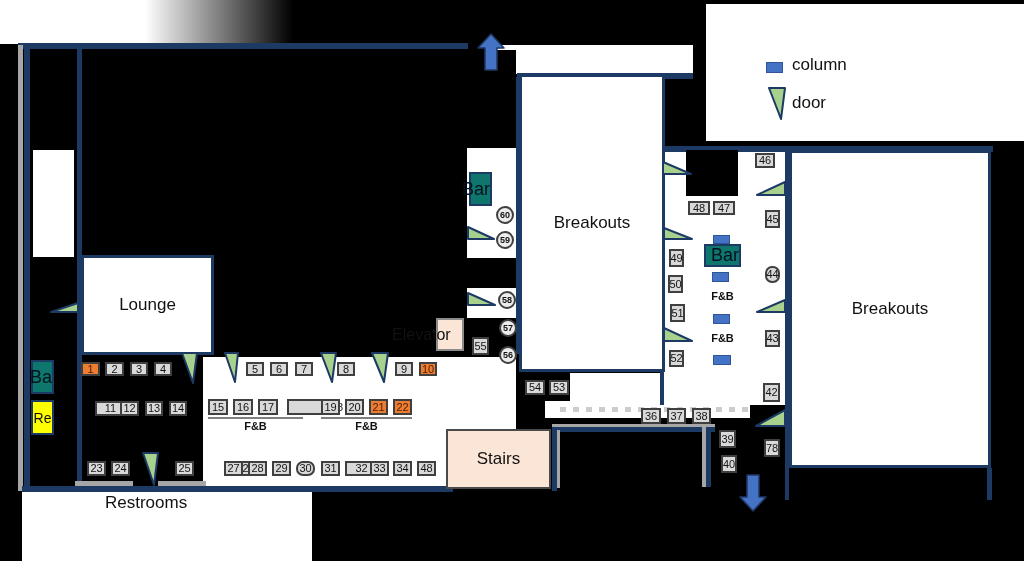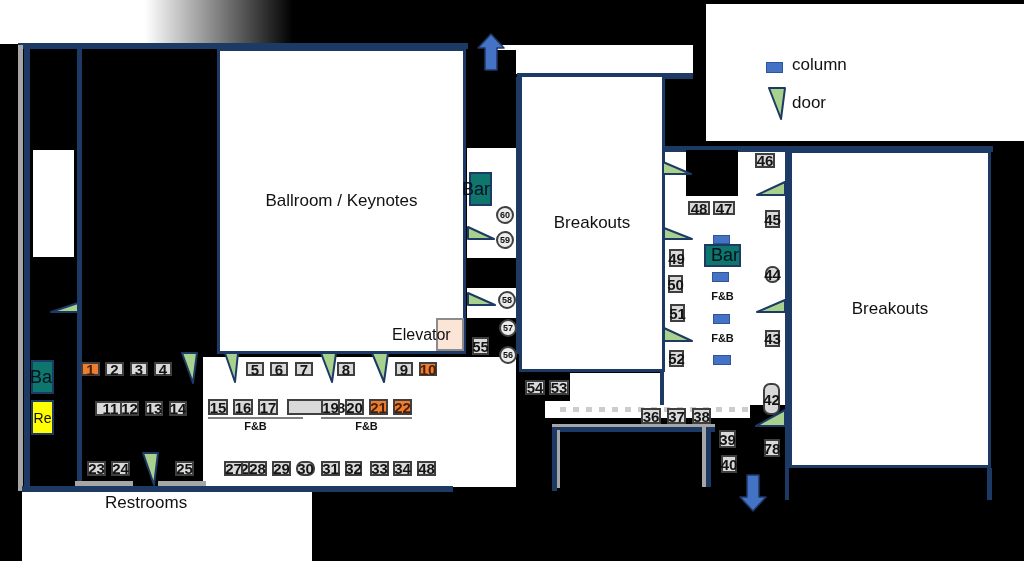--- a/index.html
+++ b/index.html
@@ -8,21 +8,21 @@
   .abs{position:absolute;}
   .white{position:absolute;background:#ffffff;}
   .black{position:absolute;background:#000000;}
   .wall{position:absolute;background:#1C3A63;}
   .gwall{position:absolute;background:#A6A6A6;}
   .room{position:absolute;background:#ffffff;border:3px solid #1C3A63;box-sizing:border-box;
         display:flex;align-items:center;justify-content:center;}
   .room-label{color:#111;font-size:17px;}
   .booth{position:absolute;background:#D9D9D9;border:2px solid #3F3F3F;box-sizing:border-box;
          display:flex;align-items:center;justify-content:center;
-         font-size:15px;font-weight:bold;color:#141414;line-height:1;}
+         font-size:11px;font-weight:normal;color:#141414;line-height:1;}
   .booth.orange{background:#ED7D31;color:#4A1E05;}
   .circle{position:absolute;background:#ECECEC;border:2px solid #404040;border-radius:50%;
           box-sizing:border-box;display:flex;align-items:center;justify-content:center;
           font-size:9px;font-weight:bold;color:#111;}
   .column{position:absolute;background:#4472C4;border:1.5px solid #2F5597;box-sizing:border-box;}
   .cyanbox{position:absolute;background:#0f766e;border:2px solid #1C3A63;box-sizing:border-box;
            display:flex;align-items:center;justify-content:flex-end;font-size:18px;color:#04121f;}
   .yellowbox{position:absolute;background:#FFFF00;border:2px solid #1C3A63;box-sizing:border-box;
            display:flex;align-items:center;justify-content:center;font-size:14px;color:#111;}
   .peachbox{position:absolute;background:#FBE5D6;border:2px solid #8C8C8C;box-sizing:border-box;
@@ -67,22 +67,22 @@
   <div class="wall" style="left:660px;top:150px;width:4px;height:255px;"></div>
   <div class="wall" style="left:785px;top:150px;width:4px;height:350px;"></div>
   <div class="wall" style="left:987px;top:468px;width:5px;height:32px;"></div>
   <div class="gwall" style="left:552px;top:424px;width:163px;height:3px;"></div>
   <div class="wall" style="left:552px;top:427px;width:163px;height:5px;"></div>
   <div class="wall" style="left:552px;top:427px;width:5px;height:64px;"></div>
   <div class="gwall" style="left:557px;top:430px;width:3px;height:58px;"></div>
   <div class="gwall" style="left:702px;top:427px;width:4px;height:60px;"></div>
   <div class="wall" style="left:706px;top:427px;width:5px;height:60px;"></div>
 
-  <div class="room" style="left:217px;top:48px;width:249px;height:306px;">
-    <span class="room-label">Ballroom / Keynotes</span>
+  <div class="room" style="left:81px;top:255px;width:133px;height:100px;">
+    <span class="room-label">Lounge</span>
   </div>
   <div class="room" style="left:519px;top:74px;width:146px;height:298px;">
     <span class="room-label">Breakouts</span>
   </div>
   <div class="room" style="left:789px;top:150px;width:202px;height:318px;">
     <span class="room-label">Breakouts</span>
   </div>
   <div class="white" style="left:706px;top:4px;width:318px;height:137px;"></div>
 
   <div class="black" style="left:686px;top:150px;width:52px;height:46px;"></div>
@@ -105,20 +105,23 @@
     <span>Bar</span>
   </div>
   <div class="cyanbox" style="left:31px;top:360px;width:23px;height:34px;">
     <span>Ba</span>
   </div>
   <div class="yellowbox" style="left:31px;top:400px;width:23px;height:35px;">
     <span>Re</span>
   </div>
   <div class="peachbox" style="left:436px;top:318px;width:28px;height:33px;"></div>
   <div class="label" style="left:392px;top:326px;font-size:16px;">Elevator</div>
+  <div class="peachbox" style="left:446px;top:429px;width:105px;height:60px;border-color:#4a4a4a;font-size:17px;">
+    <span>Stairs</span>
+  </div>
   <div class="label" style="left:105px;top:493px;font-size:17px;">Restrooms</div>
 
   <div class="abs" style="left:477px;top:33px;">
     <svg width="28" height="38">
         <polygon points="14,1 27,15 20,15 20,37 8,37 8,15 1,15" fill="#4472C4" stroke="#1F3864" stroke-width="1.5" stroke-linejoin="round"></polygon>
       </svg>
   </div>
   <div class="abs" style="left:739px;top:474px;">
     <svg width="28" height="38">
         <polygon points="14,37 1,23 8,23 8,1 20,1 20,23 27,23" fill="#4472C4" stroke="#1F3864" stroke-width="1.5" stroke-linejoin="round"></polygon>
@@ -149,31 +152,31 @@
     <div class="booth orange" style="left: 393px; top: 399px; width: 19px; height: 16px;">22</div>
     <div class="booth" style="left: 87px; top: 461px; width: 19px; height: 15px;">23</div>
     <div class="booth" style="left: 111px; top: 461px; width: 19px; height: 15px;">24</div>
     <div class="booth" style="left: 175px; top: 461px; width: 19px; height: 15px;">25</div>
     <div class="booth" style="left: 199px; top: 461px; width: 19px; height: 15px; margin-left: 40px;">26</div>
     <div class="booth" style="left: 224px; top: 461px; width: 19px; height: 15px;">27</div>
     <div class="booth" style="left: 248px; top: 461px; width: 19px; height: 15px;">28</div>
     <div class="booth" style="left: 272px; top: 461px; width: 19px; height: 15px;">29</div>
     <div class="booth" style="left: 296px; top: 461px; width: 19px; height: 15px; border-radius: 7px;">30</div>
     <div class="booth" style="left: 321px; top: 461px; width: 19px; height: 15px;">31</div>
-    <div class="booth" style="left: 345px; top: 461px; width: 17px; height: 15px;">32</div>
+    <div class="booth" style="left: 345px; top: 461px; width: 33px; height: 15px;">32</div>
     <div class="booth" style="left: 370px; top: 461px; width: 19px; height: 15px;">33</div>
     <div class="booth" style="left: 393px; top: 461px; width: 19px; height: 15px;">34</div>
     <div class="booth" style="left: 417px; top: 461px; width: 19px; height: 15px;">48</div>
     <div class="booth" style="left: 641px; top: 408px; width: 20px; height: 16px;">36</div>
     <div class="booth" style="left: 667px; top: 408px; width: 19px; height: 16px;">37</div>
     <div class="booth" style="left: 692px; top: 408px; width: 19px; height: 16px;">38</div>
     <div class="booth" style="left: 719px; top: 430px; width: 17px; height: 18px;">39</div>
     <div class="booth" style="left: 721px; top: 455px; width: 16px; height: 18px;">40</div>
     <div class="booth" style="left: 764px; top: 439px; width: 16px; height: 18px;">78</div>
-    <div class="booth" style="left: 763px; top: 383px; width: 17px; height: 32px; border-radius: 7px;">42</div>
+    <div class="booth" style="left: 763px; top: 383px; width: 17px; height: 19px;">42</div>
     <div class="booth" style="left: 765px; top: 330px; width: 15px; height: 17px;">43</div>
     <div class="booth" style="left: 765px; top: 266px; width: 15px; height: 17px; border-radius: 7px;">44</div>
     <div class="booth" style="left: 765px; top: 210px; width: 15px; height: 18px;">45</div>
     <div class="booth" style="left: 755px; top: 153px; width: 20px; height: 15px;">46</div>
     <div class="booth" style="left: 713px; top: 201px; width: 22px; height: 14px;">47</div>
     <div class="booth" style="left: 688px; top: 201px; width: 22px; height: 14px;">48</div>
     <div class="booth" style="left: 669px; top: 249px; width: 15px; height: 18px;">49</div>
     <div class="booth" style="left: 668px; top: 275px; width: 15px; height: 18px;">50</div>
     <div class="booth" style="left: 670px; top: 304px; width: 15px; height: 18px;">51</div>
     <div class="booth" style="left: 669px; top: 350px; width: 15px; height: 17px;">52</div>

